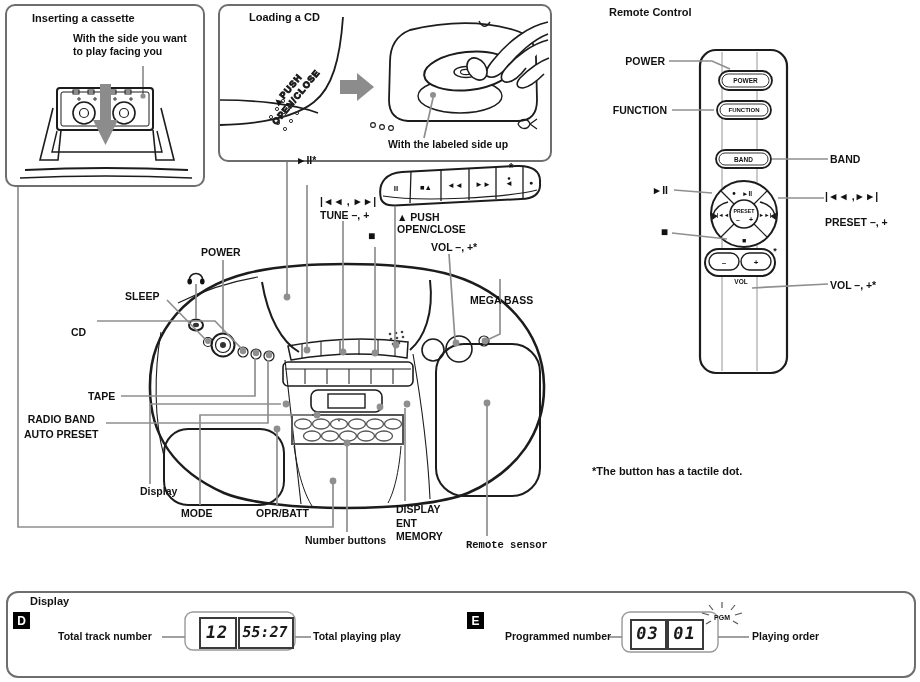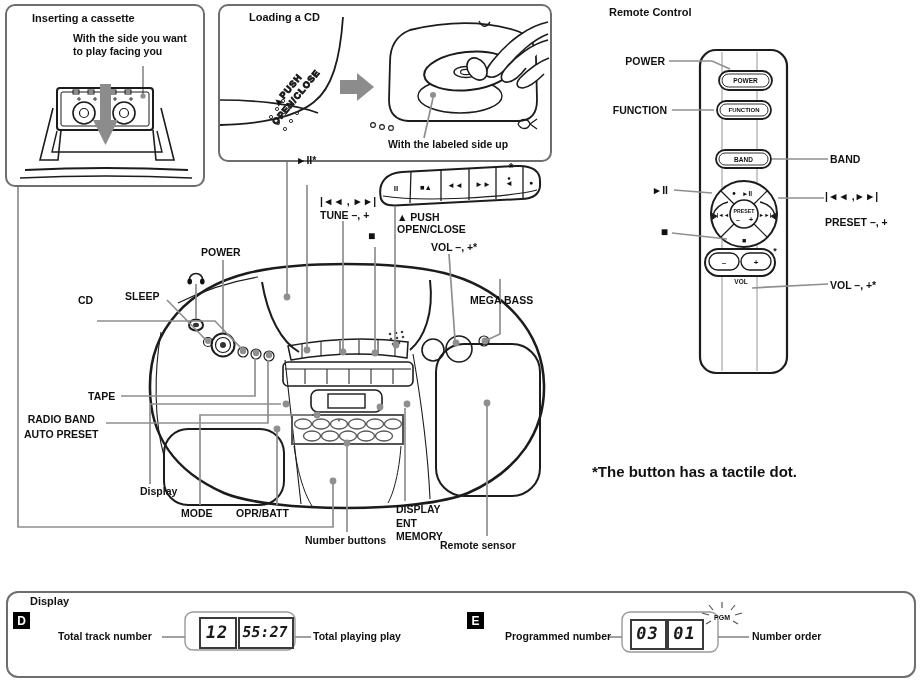--- a/index.html
+++ b/index.html
@@ -348,55 +348,55 @@
 
   <div class="lbl title" style="left:590px;top:6px;">Remote Control</div>
   <div class="lbl ralign" style="left:585px;top:55px;width:80px;">POWER</div>
   <div class="lbl ralign" style="left:575px;top:104px;width:92px;">FUNCTION</div>
   <div class="lbl" style="left:830px;top:153px;">BAND</div>
   <div class="lbl ralign" style="left:598px;top:184px;width:70px;">►II</div>
   <div class="lbl" style="left:825px;top:190px;"><span>|◄◄ ,►►|</span><br>
     <span>PRESET –, +</span></div>
   <div class="lbl ralign" style="left:600px;top:226px;width:68px;font-size:12px;">■</div>
   <div class="lbl" style="left:830px;top:279px;">VOL –, +*</div>
-  <div class="lbl" style="left:592px;top:465px;font-size:15px;">*The button has a tactile dot.</div>
+  <div class="lbl" style="left:592px;top:465px;font-size:11px;">*The button has a tactile dot.</div>
 
   <div class="lbl" style="left:296px;top:154px;">►II*</div>
   <div class="lbl" style="left:320px;top:195px;">|◄◄ , ►►|</div>
   <div class="lbl" style="left:320px;top:209px;">TUNE –, +</div>
   <div class="lbl" style="left:368px;top:230px;font-size:12px;">■</div>
   <div class="lbl" style="left:397px;top:211px;line-height:12px;">▲ PUSH
 OPEN/CLOSE</div>
   <div class="lbl" style="left:431px;top:241px;">VOL –, +*</div>
   <div class="lbl" style="left:470px;top:266px;margin-top:28px;">MEGA BASS</div>
   <div class="lbl" style="left:201px;top:246px;">POWER</div>
   <div class="lbl" style="left:125px;top:290px;">SLEEP</div>
-  <div class="lbl" style="left:71px;top:294px;margin-left:7px;">CD</div>
+  <div class="lbl" style="left:71px;top:326px;">CD</div>
   <div class="lbl" style="left:88px;top:390px;">TAPE</div>
   <div class="lbl" style="left:24px;top:412px;line-height:15px;text-align:center;">RADIO BAND
 AUTO PRESET</div>
   <div class="lbl" style="left:140px;top:485px;">Display</div>
   <div class="lbl" style="left:181px;top:507px;">MODE</div>
-  <div class="lbl" style="left:236px;top:507px;">OPR/BATT</div>
+  <div class="lbl" style="left:256px;top:507px;">OPR/BATT</div>
   <div class="lbl" style="left:305px;top:534px;">Number buttons</div>
   <div class="lbl" style="left:396px;top:503px;line-height:13.5px;">DISPLAY
 ENT
 MEMORY</div>
-  <div class="lbl" style="left:440px;top:539px;">Remote sensor</div>
+  <div class="lbl" style="left:466px;top:539px;font-family:Liberation Mono, monospace;">Remote sensor</div>
 
   <div class="lbl title" style="left:11px;top:595px;">Display</div>
   <div class="badge" style="left:13px;top:612px;">D</div>
   <div class="lbl" style="left:58px;top:630px;text-align:right;">Total track number</div>
   <div class="dbox" style="left:199px;top:617px;width:34px;height:28px;"></div>
   <div class="digits" style="left:199px;top:617px;width:36px;height:29px;">12</div>
   <div class="dbox" style="left:238px;top:617px;width:52px;height:28px;"></div>
   <div class="digits" style="left:238px;top:617px;width:54px;height:29px;font-size:15px;letter-spacing:0;">55:27</div>
   <div class="lbl" style="left:313px;top:630px;">Total playing play</div>
 
   <div class="badge" style="left:467px;top:612px;">E</div>
   <div class="lbl" style="left:505px;top:630px;">Programmed number</div>
   <div class="dbox" style="left:630px;top:619px;width:33px;height:27px;"></div>
   <div class="digits" style="left:630px;top:619px;width:35px;height:28px;">03</div>
   <div class="dbox" style="left:667px;top:619px;width:33px;height:27px;"></div>
   <div class="digits" style="left:667px;top:619px;width:35px;height:28px;">01</div>
-  <div class="lbl" style="left:752px;top:630px;">Number order</div>
+  <div class="lbl" style="left:752px;top:630px;">Playing order</div>
 
 </div>
 
 </body></html>

